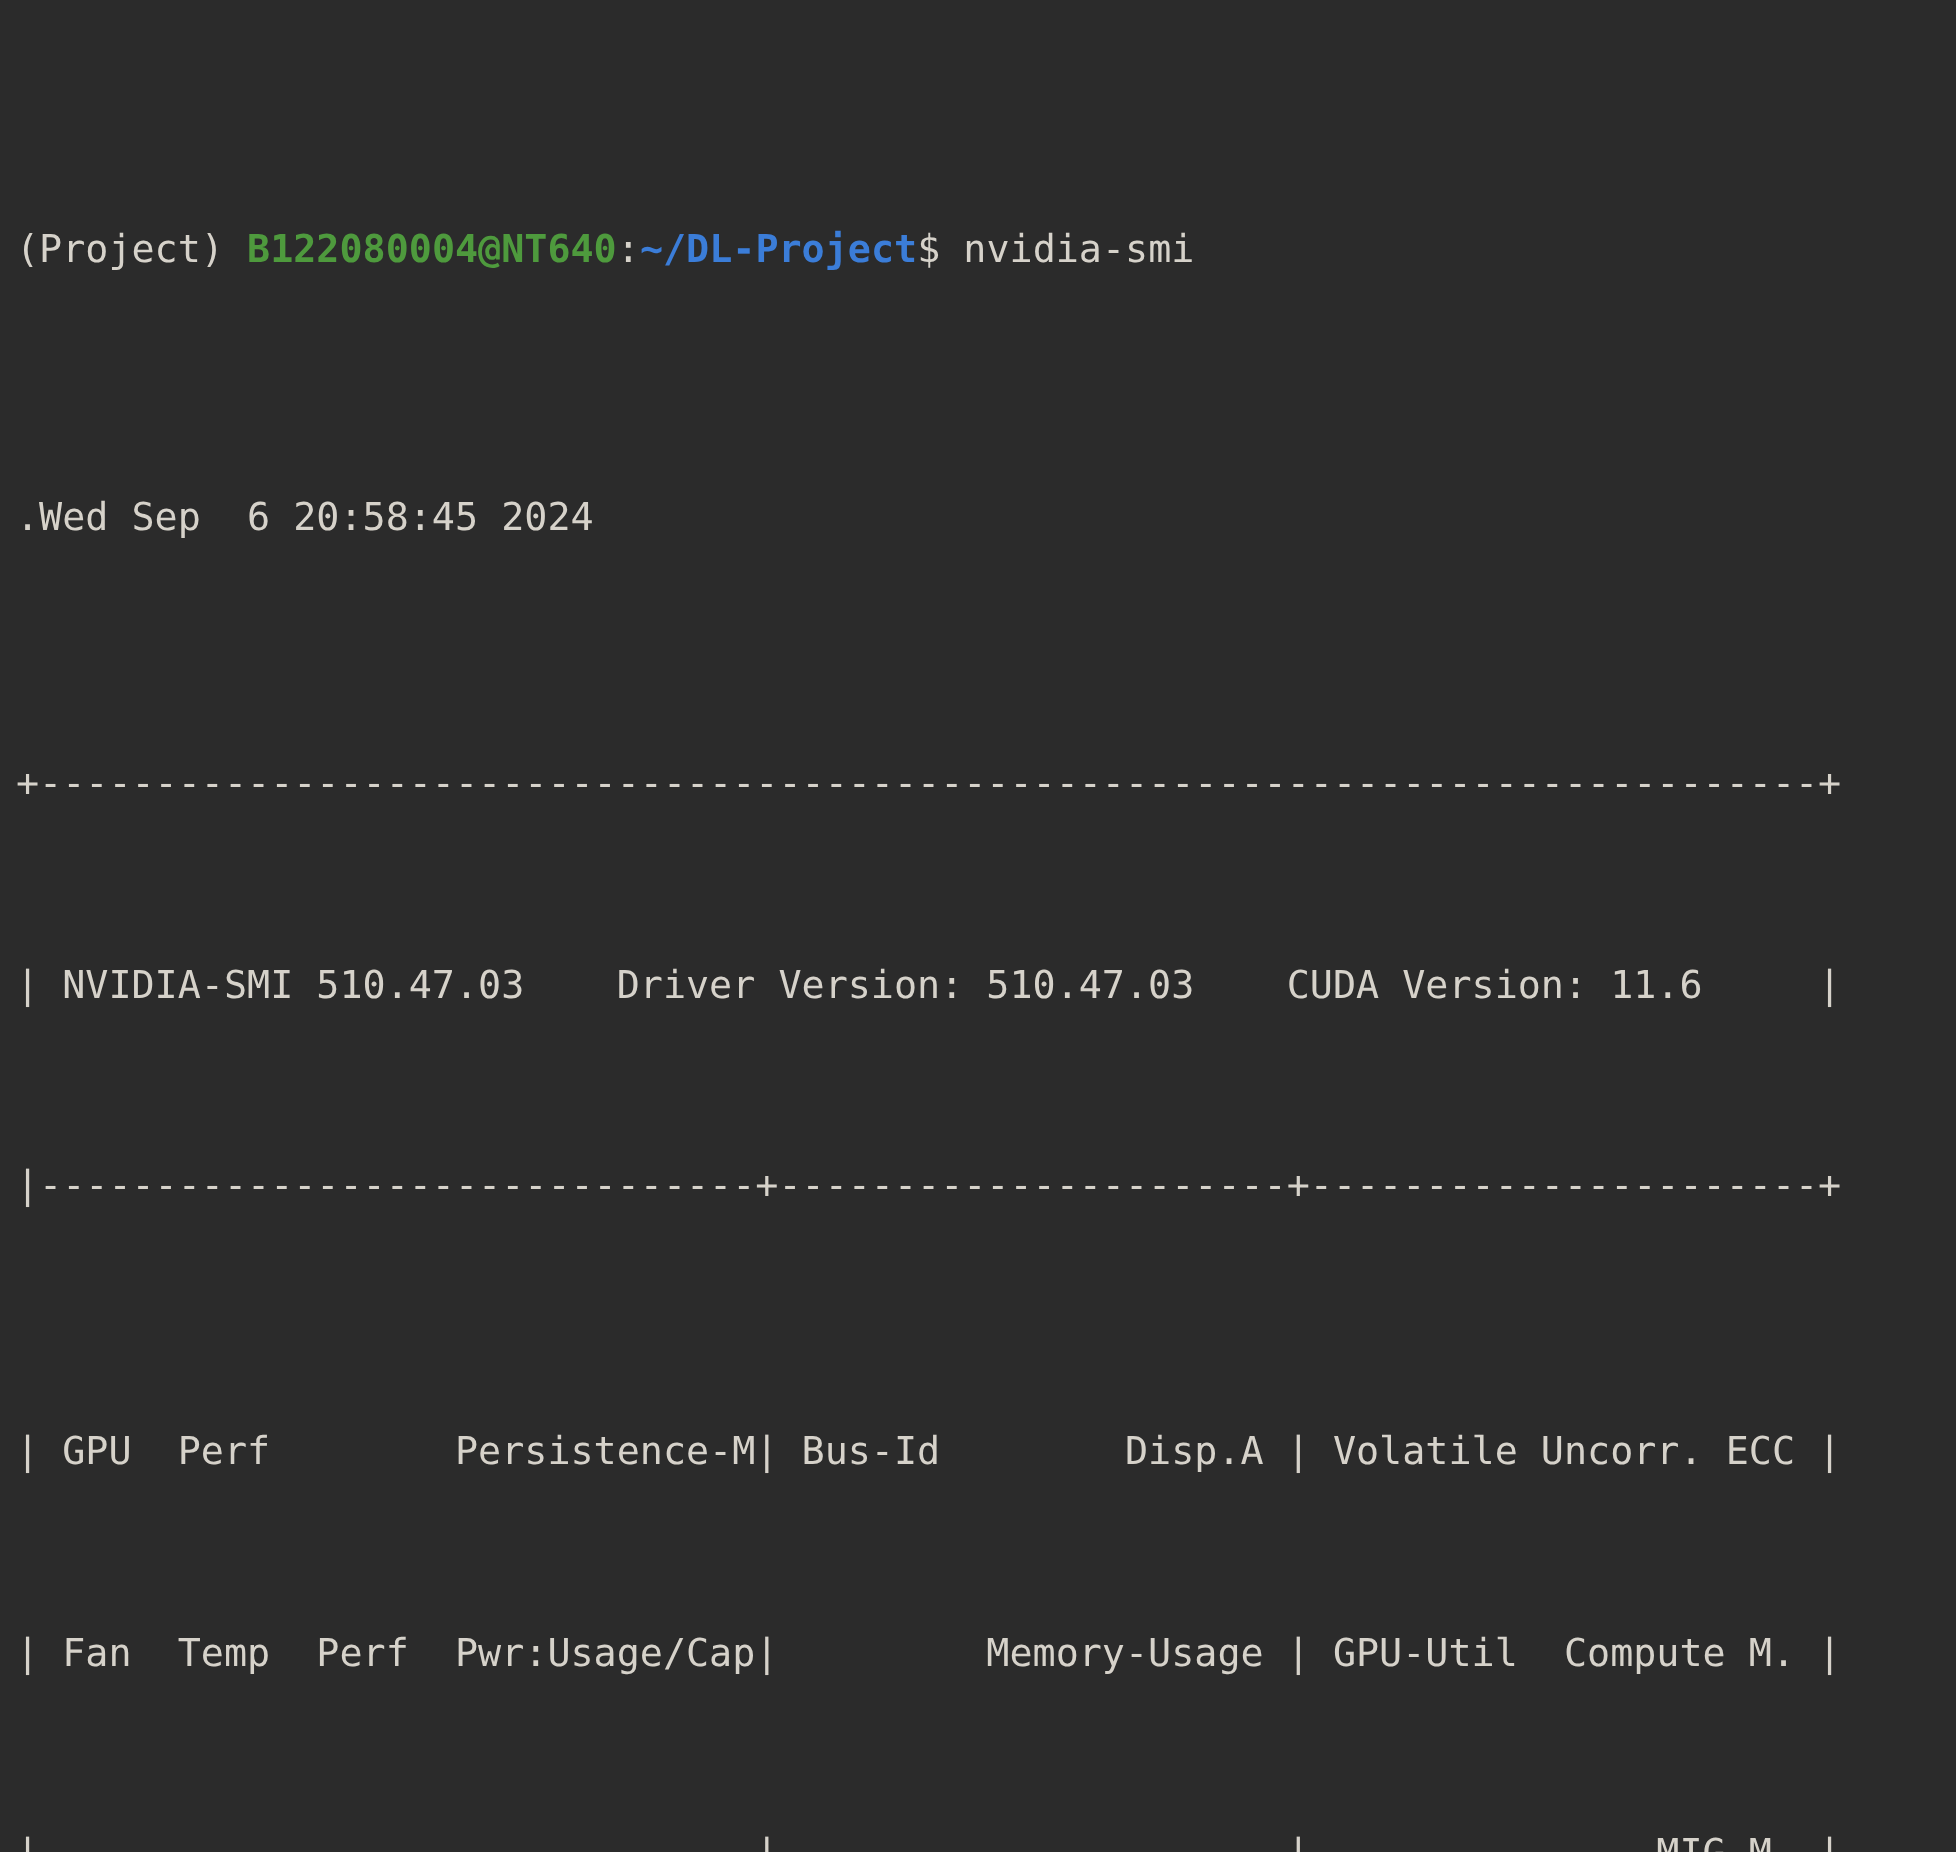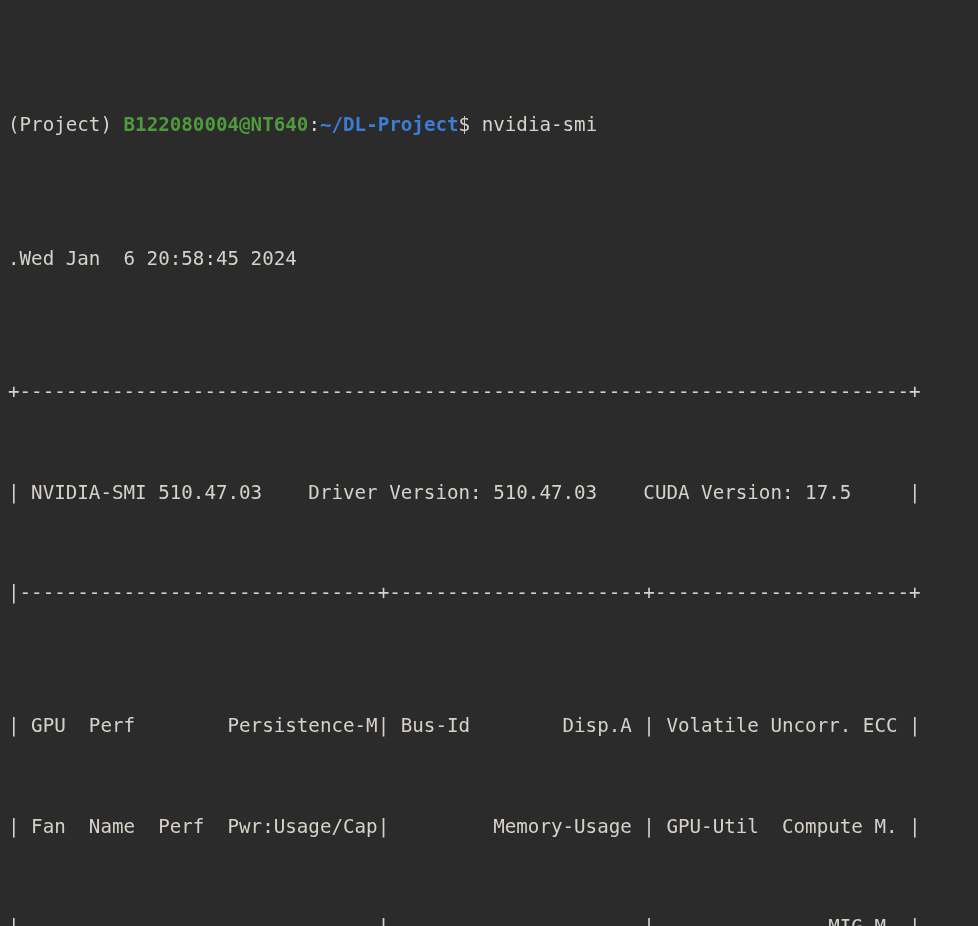--- a/index.html
+++ b/index.html
@@ -35,28 +35,28 @@
   .punct { color: #d6d2ca; }
   .cmd { color: #d6d2ca; }
 </style>
 </head>
 <body>
 
 <div id="terminal">
 
   <div class="line"><span class="punct">(Project) </span><span class="user-host">B122080004@NT640</span><span class="punct">:</span><span class="path">~/DL-Project</span><span class="punct">$ </span><span class="cmd">nvidia-smi</span></div>
 
-  <div class="line">.Wed Jan  6 20:58:45 2024</div>
+  <div class="line">.Wed Sep  6 20:58:45 2024</div>
 
   <div class="line">+-----------------------------------------------------------------------------+</div>
-  <div class="line">| NVIDIA-SMI 510.47.03    Driver Version: 510.47.03    CUDA Version: 17.5     |</div>
+  <div class="line">| NVIDIA-SMI 510.47.03    Driver Version: 510.47.03    CUDA Version: 11.6     |</div>
   <div class="line">|-------------------------------+----------------------+----------------------+</div>
 
   <div class="line">| GPU  Perf        Persistence-M| Bus-Id        Disp.A | Volatile Uncorr. ECC |</div>
-  <div class="line">| Fan  Name  Perf  Pwr:Usage/Cap|         Memory-Usage | GPU-Util  Compute M. |</div>
+  <div class="line">| Fan  Temp  Perf  Pwr:Usage/Cap|         Memory-Usage | GPU-Util  Compute M. |</div>
   <div class="line">|                               |                      |               MIG M. |</div>
   
 
   
   
   
   
 
   
   

